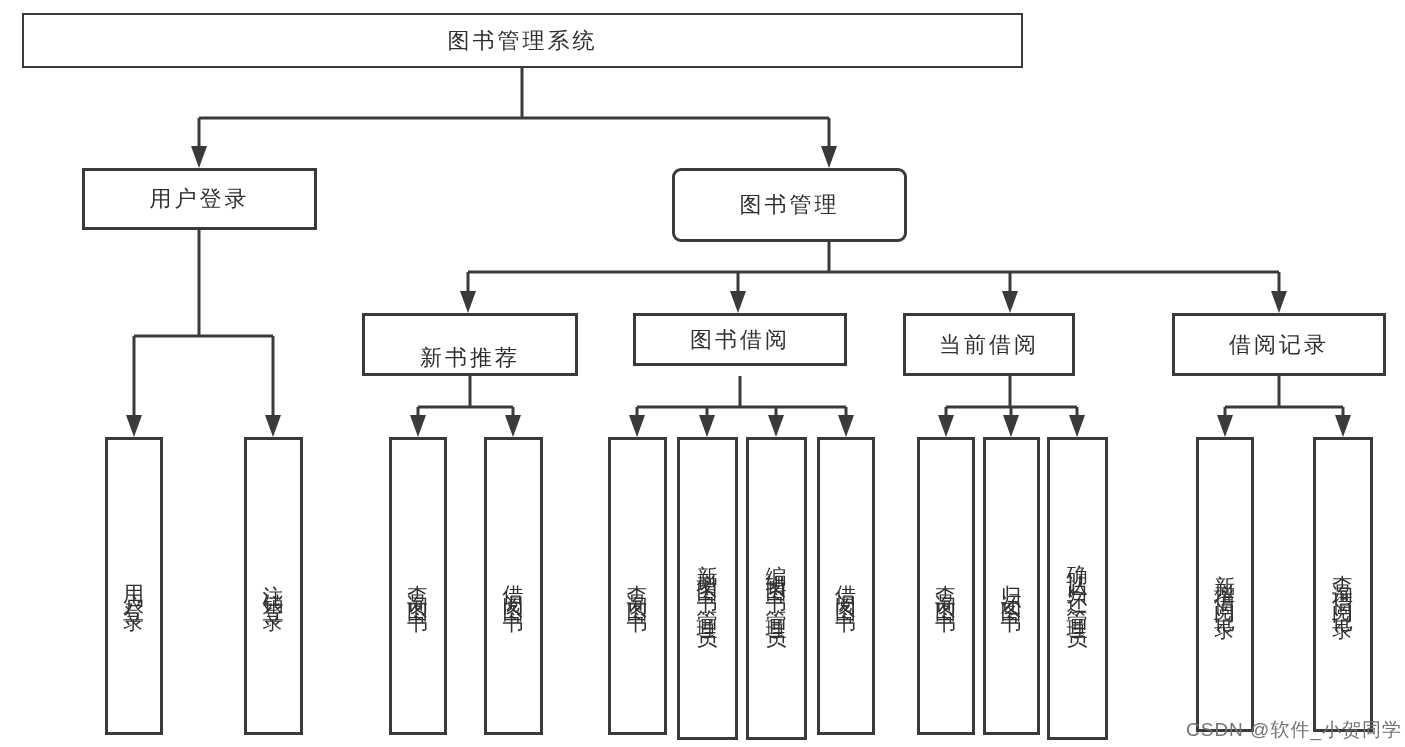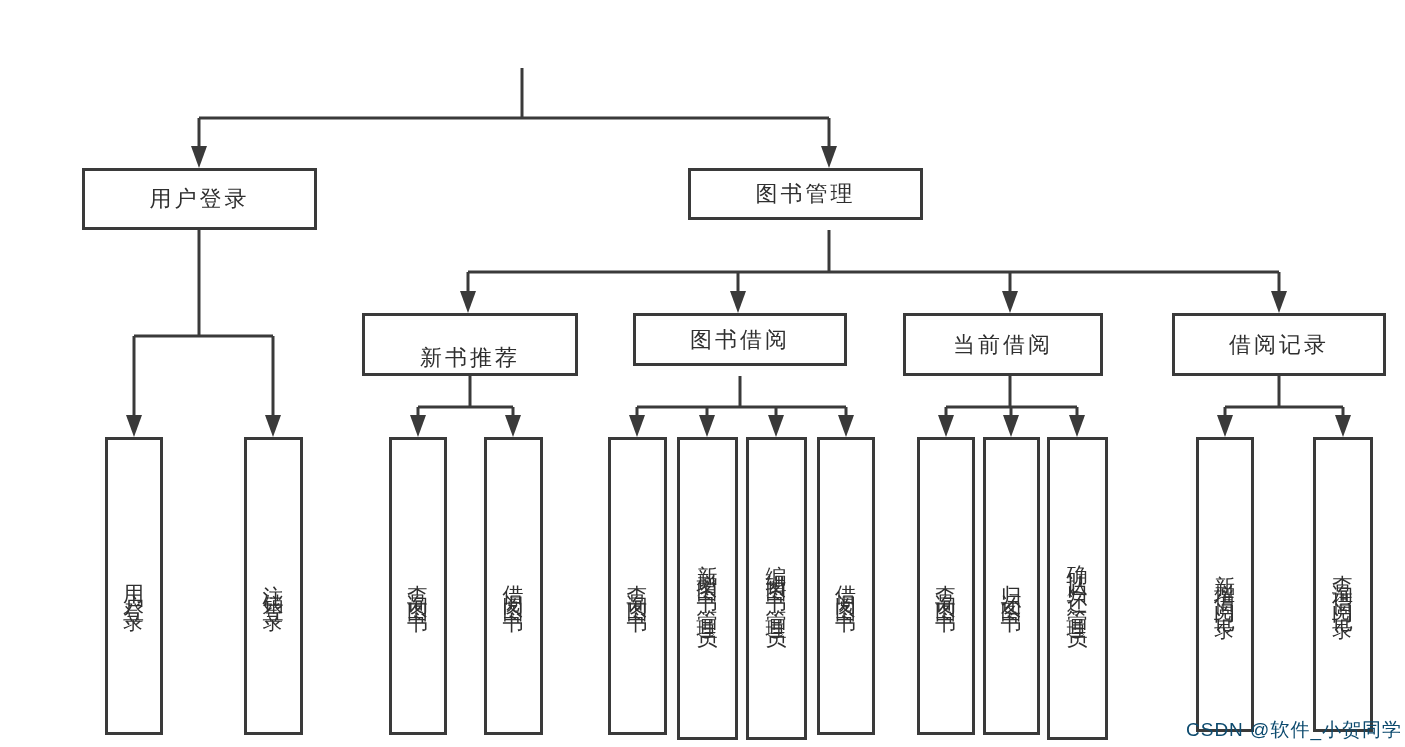--- a/index.html
+++ b/index.html
@@ -45,21 +45,21 @@
     font-size: 21px;
     letter-spacing: 9px;
     line-height: 1;
     white-space: nowrap;
   }
   .watermark {
     position: absolute;
     left: 1186px;
     top: 717px;
     font-size: 19px;
-    color: #0c4a6e;
+    color: #737373;
     letter-spacing: 1px;
     white-space: nowrap;
   }
 </style>
 </head>
 <body>
 
 <div id="stage">
 
   <svg id="wires" viewBox="0 0 1405 747" xmlns="http://www.w3.org/2000/svg">
@@ -124,35 +124,38 @@
       <polygon points="776,437 768,415 784,415"></polygon>
       <polygon points="846,437 838,415 854,415"></polygon>
       <polygon points="946,437 938,415 954,415"></polygon>
       <polygon points="1011,437 1003,415 1019,415"></polygon>
       <polygon points="1077,437 1069,415 1085,415"></polygon>
       <polygon points="1225,437 1217,415 1233,415"></polygon>
       <polygon points="1343,437 1335,415 1351,415"></polygon>
     </g>
   </svg>
 
+  <div class="node hbox root" style="left:22px; top:13px; width:1001px; height:55px;">
+    <span>图书管理系统</span>
+  </div>
 
   <div class="node hbox" style="left:82px; top:168px; width:235px; height:62px;">
     <span>用户登录</span>
   </div>
-  <div class="node hbox" style="left:688px; top:168px; width:235px; height:52px;">
+  <div class="node hbox" style="left:672px; top:168px; width:235px; height:74px;border-radius:9px;">
     <span>图书管理</span>
   </div>
 
   <div class="node hbox" style="left:362px; top:313px; width:216px; height:63px;align-items:flex-end;">
     <span>新书推荐</span>
   </div>
   <div class="node hbox" style="left:633px; top:313px; width:214px; height:53px;">
     <span>图书借阅</span>
   </div>
-  <div class="node hbox" style="left:903px; top:313px; width:200px; height:63px;">
+  <div class="node hbox" style="left:903px; top:313px; width:172px; height:63px;">
     <span>当前借阅</span>
   </div>
   <div class="node hbox" style="left:1172px; top:313px; width:214px; height:63px;">
     <span>借阅记录</span>
   </div>
 
   <div class="node vbox" style="left:105px; top:437px; width:58px; height:298px;">
     <span>用户登录</span>
   </div>
   <div class="node vbox" style="left:244px; top:437px; width:59px; height:298px;">

